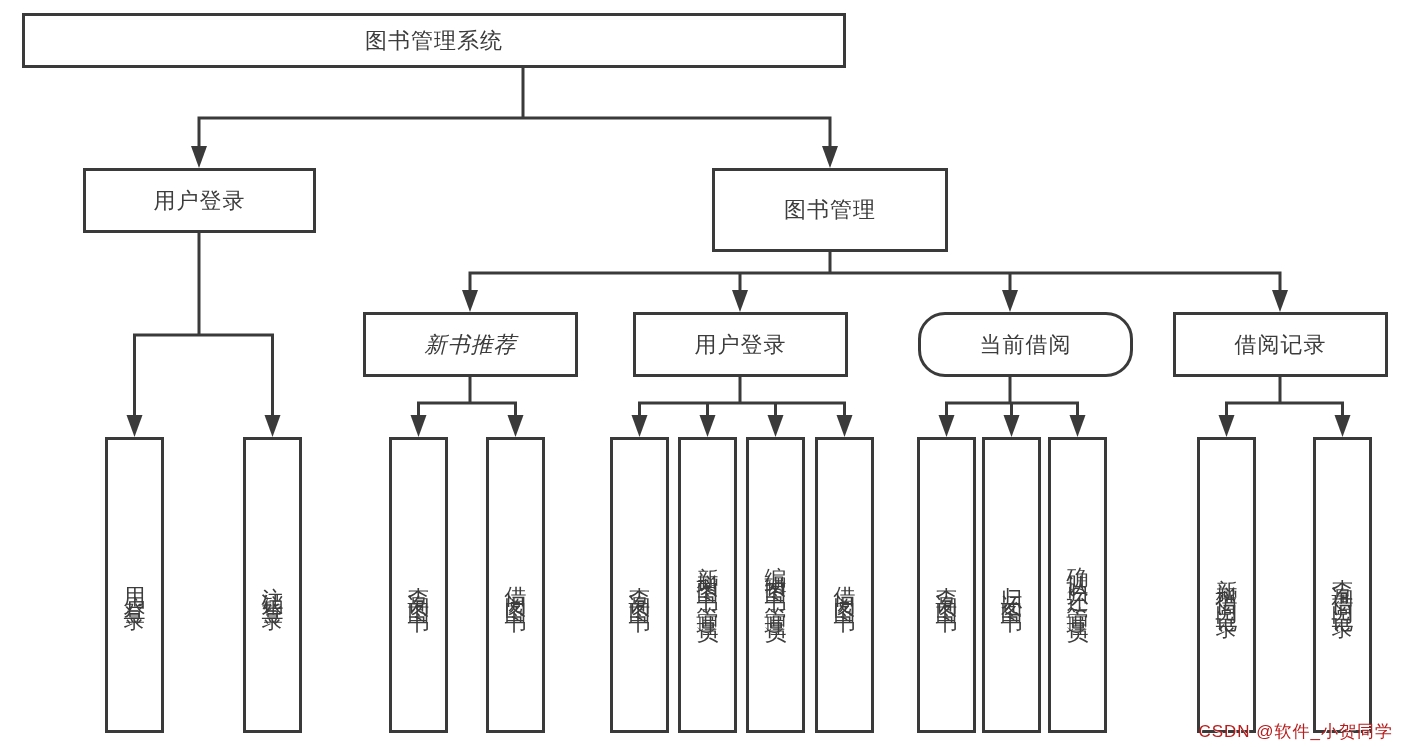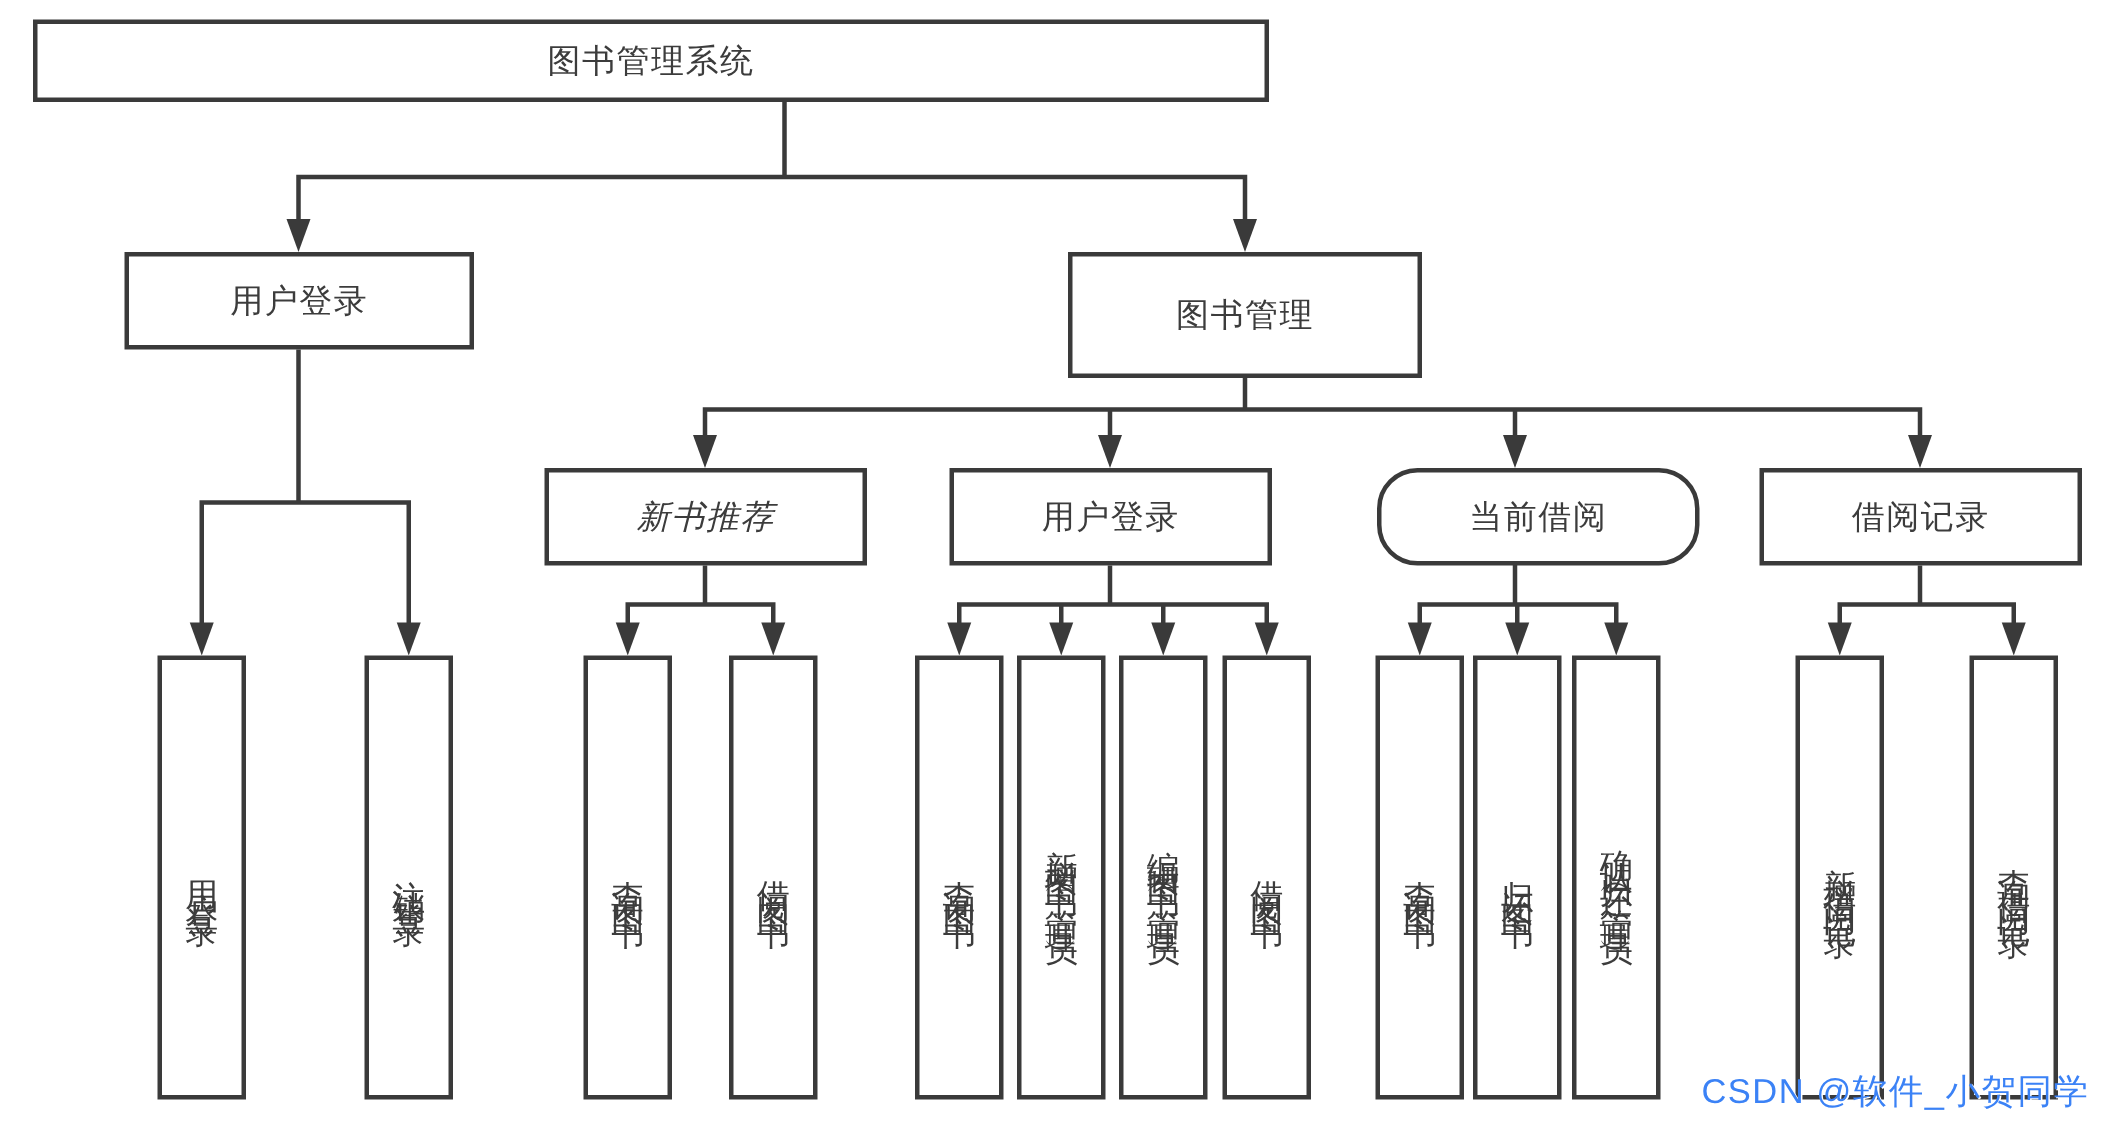--- a/index.html
+++ b/index.html
@@ -71,22 +71,22 @@
   .lf-8  { left: 815px; }
   .lf-9  { left: 917px; }
   .lf-10 { left: 982px; }
   .lf-11 { left: 1048px; }
   .lf-12 { left: 1197px; }
   .lf-13 { left: 1313px; }
   .watermark {
     position: absolute;
     right: 12px;
     bottom: 4px;
-    font-size: 23px;
-    color: #3b82f6;
+    font-size: 17px;
+    color: #b91c1c;
     letter-spacing: 1px;
     text-shadow: 1px 1px 0 #ffffff;
   }
 </style>
 </head>
 <body>
 
 <div class="canvas">
 
   <svg class="connectors" viewBox="0 0 1405 747" xmlns="http://www.w3.org/2000/svg" aria-hidden="true">

